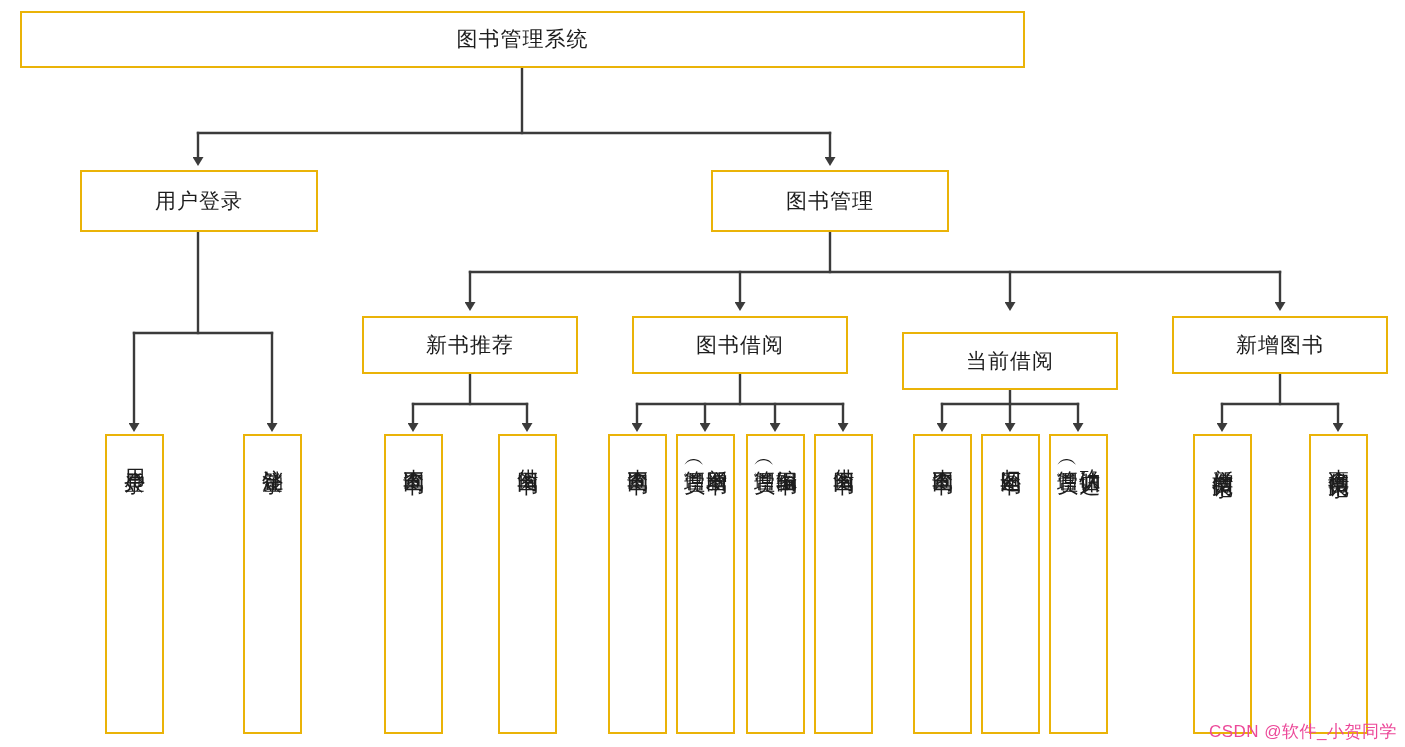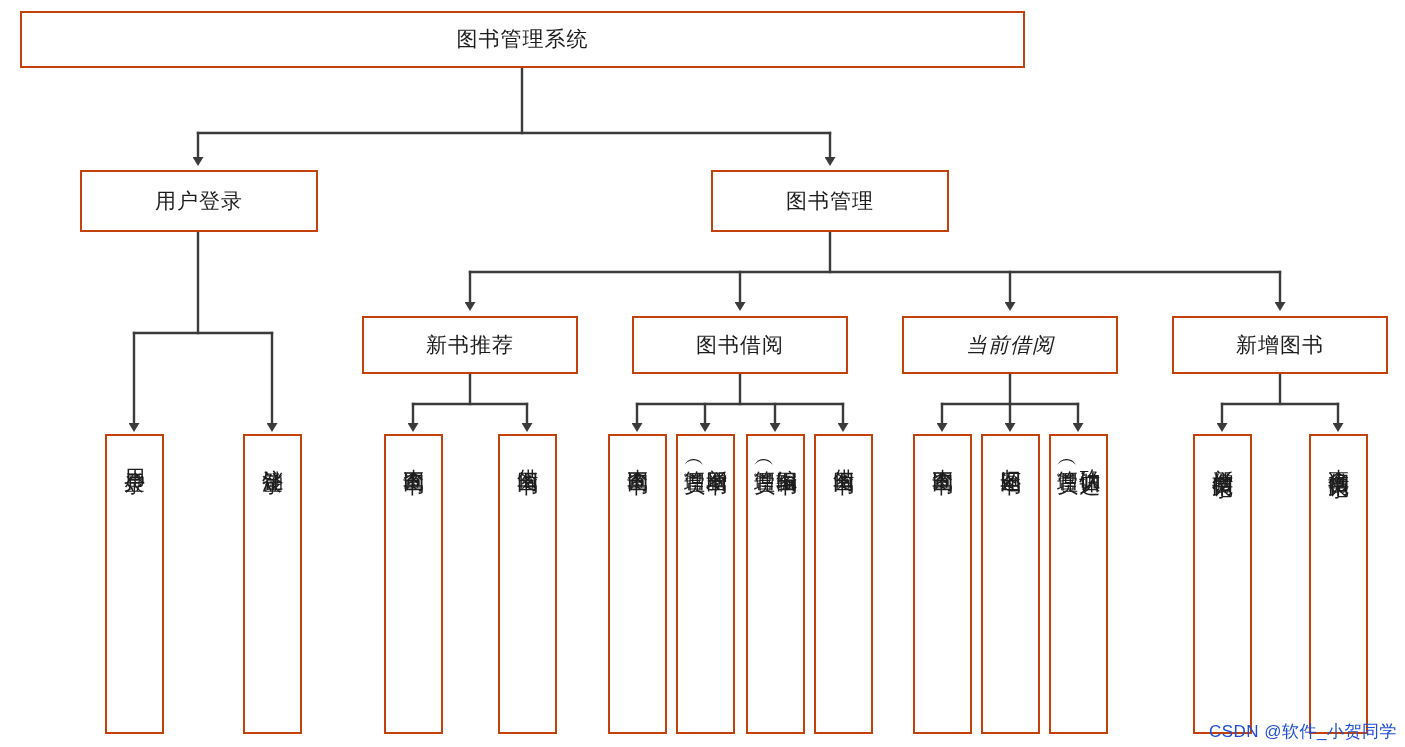--- a/index.html
+++ b/index.html
@@ -20,21 +20,21 @@
     position:absolute;
     left:0; top:0;
     width:1405px; height:747px;
     pointer-events:none;
   }
   
   .node{
     position:absolute;
     box-sizing:border-box;
     background:#ffffff;
-    border:2px solid #c2410c;
+    border:2px solid #eab308;
     display:flex;
     align-items:center;
     justify-content:center;
     color:#1d1d1d;
   }
   .node .lbl{
     display:block;
     line-height:1.18;
     letter-spacing:1px;
     white-space:nowrap;
@@ -57,21 +57,21 @@
     letter-spacing:2px;
     white-space:pre-line;
     text-align:left;
   }
   
   #watermark{
     position:absolute;
     right:8px;
     bottom:4px;
     font-size:17px;
-    color:#1d4ed8;
+    color:#ec4899;
     letter-spacing:.5px;
     white-space:nowrap;
     user-select:none;
   }
 </style>
 </head>
 <body>
 
 <div id="canvas">
 
@@ -135,21 +135,21 @@
   <div class="node h" style="left:711px;top:170px;width:238px;height:62px;text-align:right;">
     <span class="lbl">图书管理</span>
   </div>
 
   <div class="node h" style="left:632px;top:316px;width:216px;height:58px;">
     <span class="lbl">图书借阅</span>
   </div>
   <div class="node h" style="left:362px;top:316px;width:216px;height:58px;">
     <span class="lbl">新书推荐</span>
   </div>
-  <div class="node h" style="left:902px;top:316px;width:216px;height:58px;font-style:italic;">
+  <div class="node h" style="left:902px;top:332px;width:216px;height:58px;">
     <span class="lbl">当前借阅</span>
   </div>
   <div class="node h" style="left:1172px;top:316px;width:216px;height:58px;">
     <span class="lbl">新增图书</span>
   </div>
 
   <div class="node v" style="left:105px;top:434px;width:59px;height:300px;">
     <span class="lbl">用户登录</span>
   </div>
   <div class="node v" style="left:243px;top:434px;width:59px;height:300px;">

